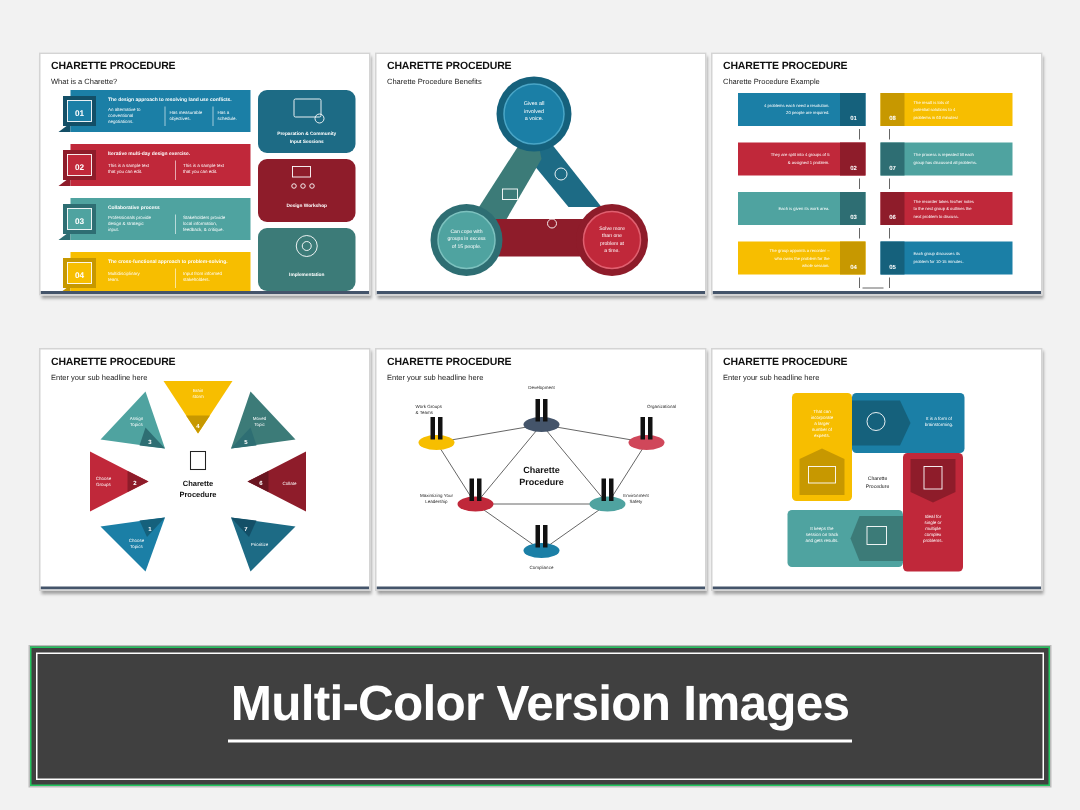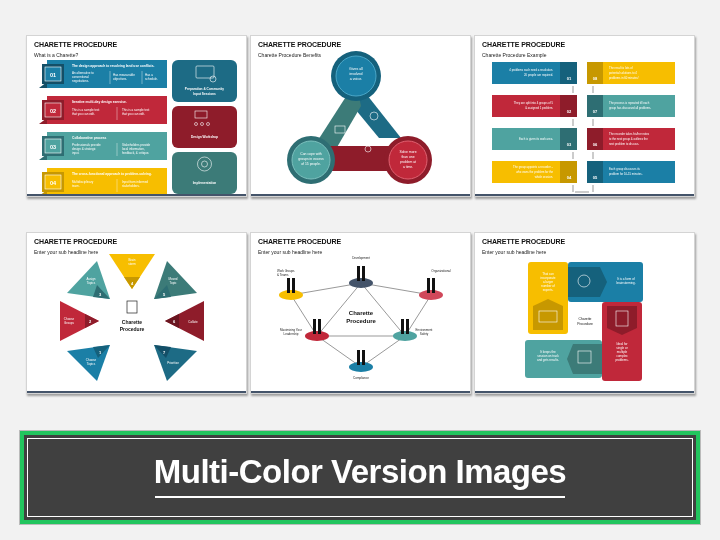--- a/index.html
+++ b/index.html
@@ -3,21 +3,21 @@
 <meta charset="utf-8">
 <style>
 *{box-sizing:border-box;margin:0;padding:0}
 html,body{width:720px;height:540px;background:#f2f2f2;overflow:hidden;font-family:"Liberation Sans",sans-serif}
 .slide{position:absolute;width:221px;height:162px;background:#fff;border:1px solid #d4d4d4;box-shadow:1px 2px 2px rgba(0,0,0,.35);overflow:hidden}
 .slide .bottom-bar{position:absolute;left:0;right:0;bottom:0;height:2px;background:#44546a}
 .s-title{position:absolute;left:7px;top:5px;font-size:7px;font-weight:bold;color:#111;letter-spacing:-.1px}
 .s-sub{position:absolute;left:7px;top:16px;font-size:5px;color:#222}
 svg{position:absolute;left:0;top:0}
 svg text{font-family:"Liberation Sans",sans-serif}
-.banner{position:absolute;left:20px;top:431px;width:680px;height:93px;background:#404040;border:4px solid #22c55e;box-shadow:0 0 0 1px #bbb}
+.banner{position:absolute;left:20px;top:431px;width:680px;height:93px;background:#404040;border:1px solid #22c55e;box-shadow:0 0 0 1px #bbb}
 .banner-inner{position:absolute;left:3px;top:3px;right:3px;bottom:3px;border:1.5px solid #fff}
 .banner-title{position:absolute;left:0;right:0;top:18px;text-align:center;color:#fff;font-weight:bold;font-size:33px;letter-spacing:-.5px;font-family:"Liberation Sans",sans-serif}
 .banner-line{position:absolute;left:131px;right:131px;top:61px;height:1.5px;background:#fff}
 </style>
 </head>
 <body>
 
 <div class="slide" style="left:26px;top:35px">
   <div class="s-title">CHARETTE PROCEDURE</div>
   <div class="s-sub">What is a Charette?</div>

